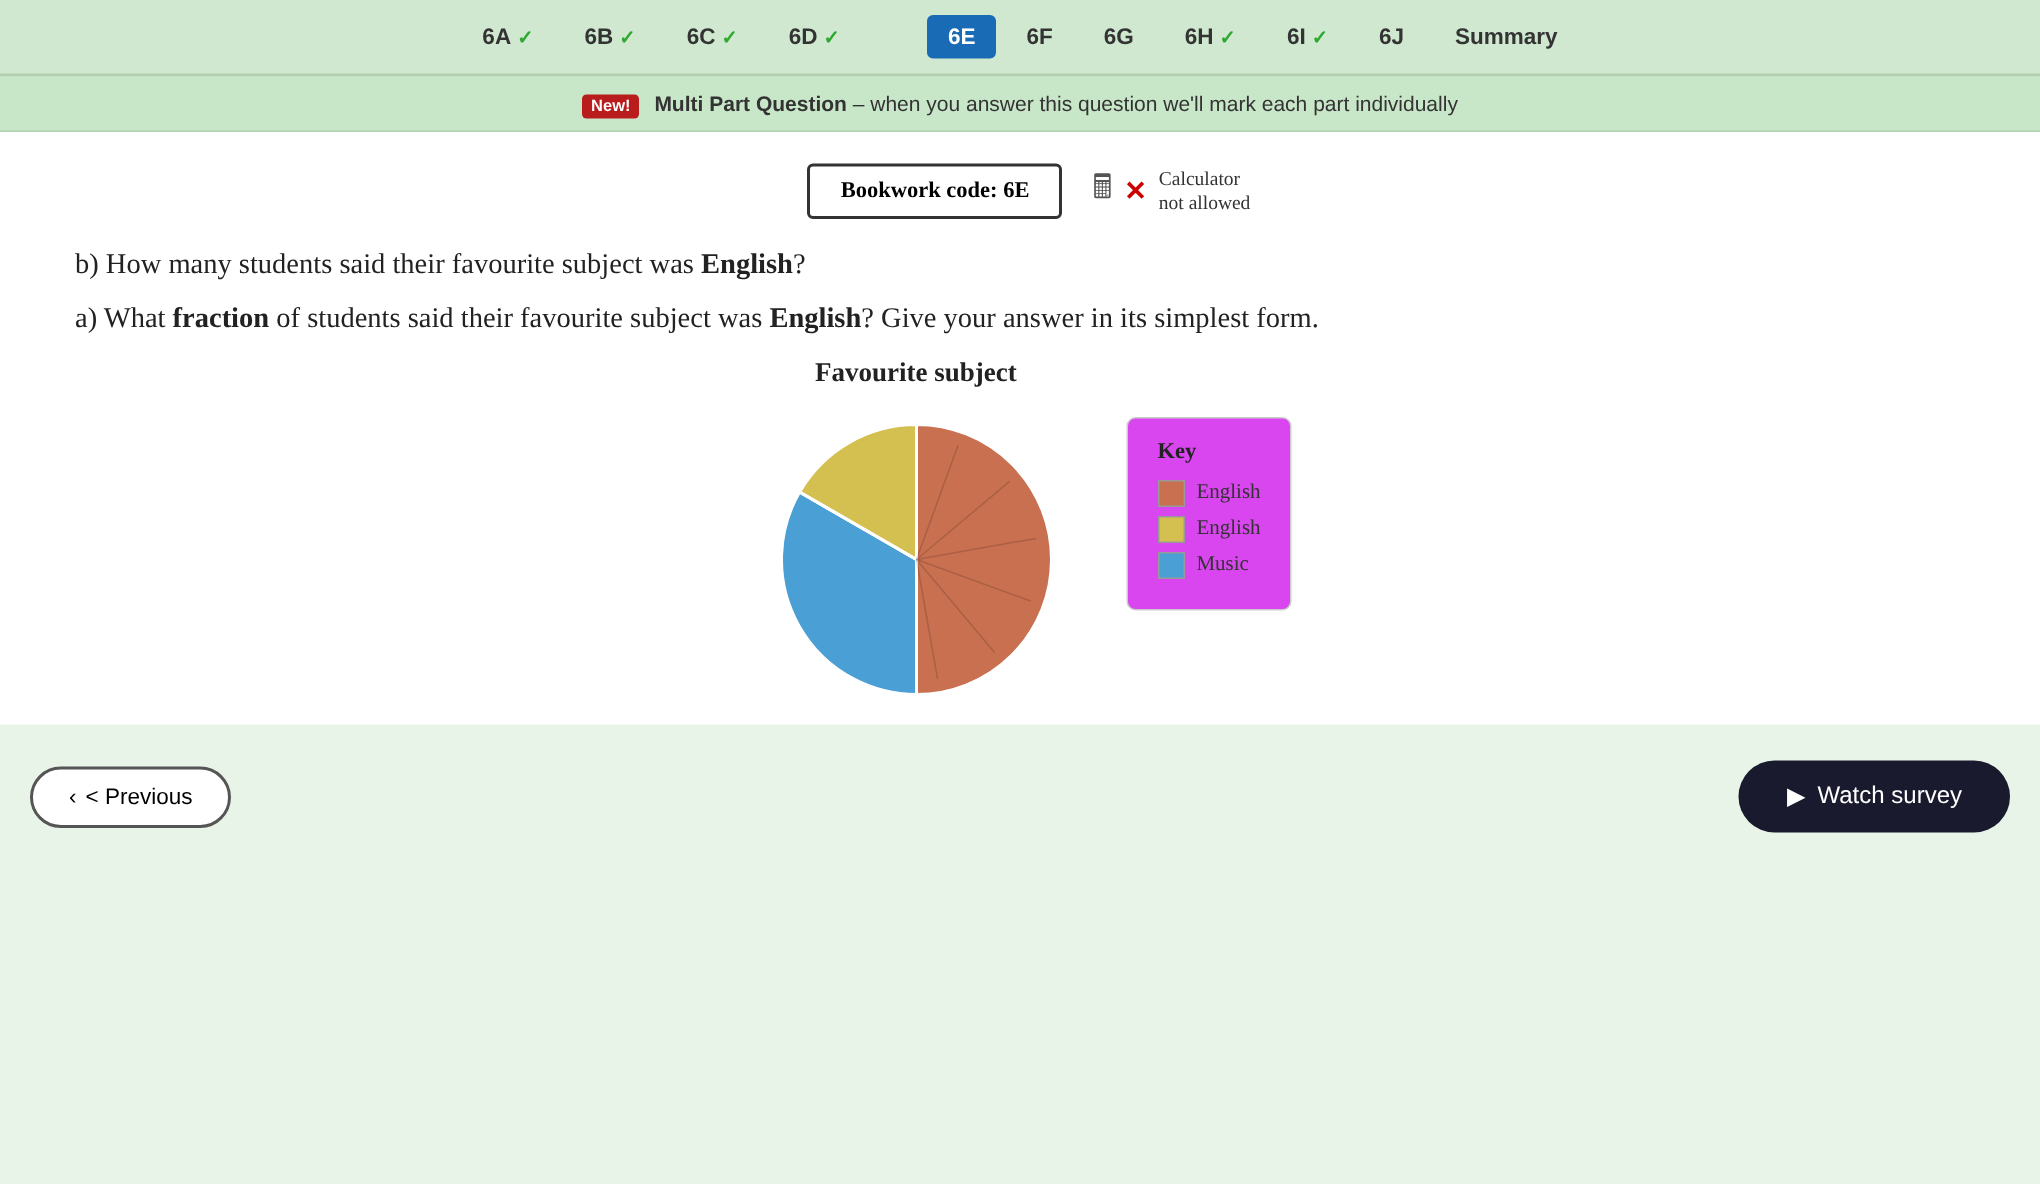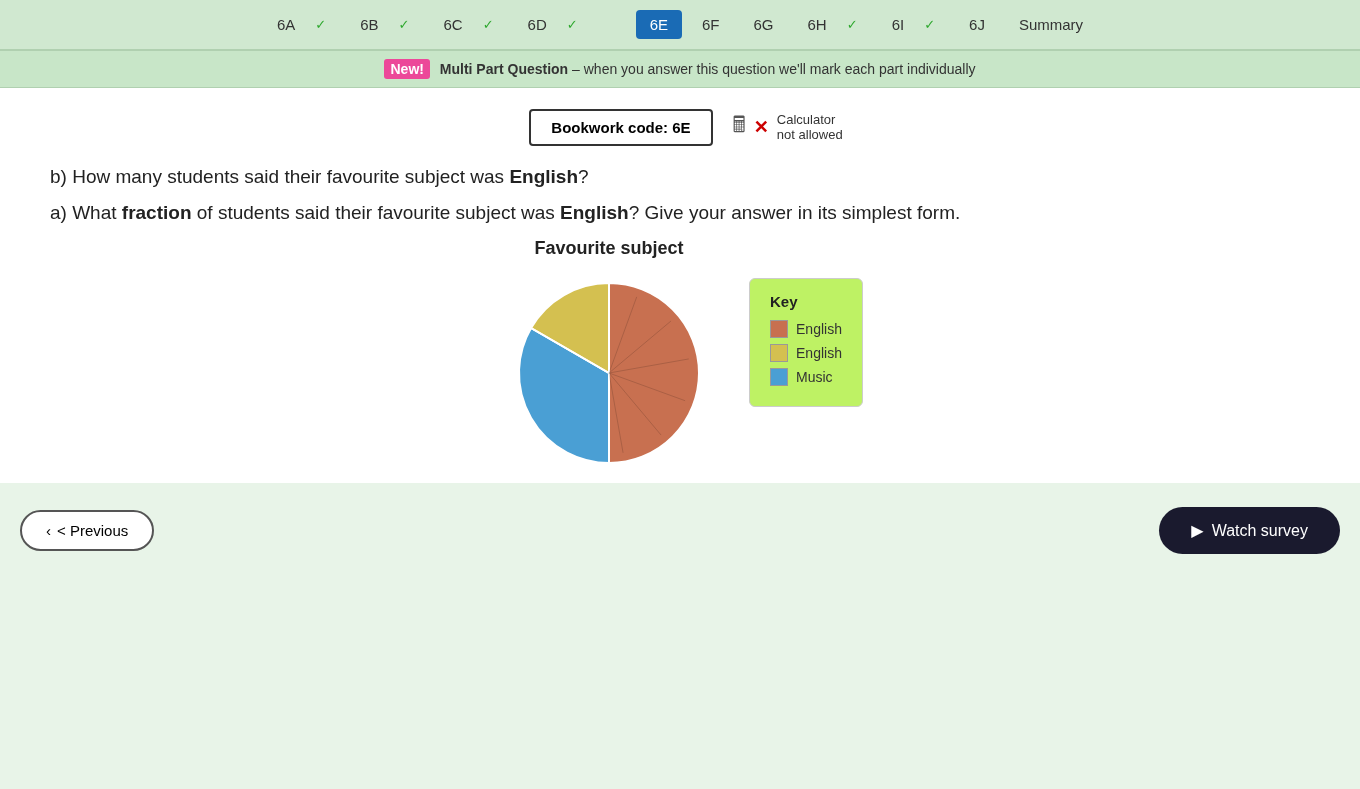--- a/index.html
+++ b/index.html
@@ -18,25 +18,25 @@
       padding: 10px 0;
       display: flex;
       align-items: center;
       justify-content: center;
       gap: 6px;
     }
 
     .nav-item {
       display: flex;
       align-items: center;
-      gap: 20px;
+      gap: 4px;
       padding: 6px 14px;
       border-radius: 4px;
       font-size: 15px;
-      font-weight: 400;
+      font-weight: 700;
       cursor: pointer;
       color: #333;
       background: transparent;
     }
 
     .nav-item.completed {
       color: #333;
     }
 
     .nav-item.active {
@@ -55,34 +55,35 @@
     .banner {
       background: #c8e6c8;
       text-align: center;
       padding: 10px;
       font-size: 14px;
       color: #333;
       border-bottom: 1px solid #b0d0b0;
     }
 
     .new-badge {
-      background: #ec4899;
+      background: #b91c1c;
       color: white;
-      font-size: 14px;
+      font-size: 11px;
       font-weight: bold;
       padding: 2px 6px;
       border-radius: 3px;
       margin-right: 6px;
     }
 
     
     .main-content {
       background: white;
       margin: 0;
       padding: 20px 28px 10px 40px;
+      font-family: Liberation Serif, serif;
     }
 
     
     .bookwork-row {
       display: flex;
       align-items: center;
       justify-content: center;
       gap: 20px;
       margin-bottom: 20px;
     }
@@ -164,21 +165,21 @@
     .pie-svg {
       width: 200px;
       height: 200px;
     }
 
     
     .key-box {
       border: 1px solid #ccc;
       border-radius: 6px;
       padding: 14px 20px;
-      background: #bef264;
+      background: #d946ef;
       margin-top: 40px;
     }
 
     .key-title {
       font-size: 15px;
       font-weight: bold;
       margin-bottom: 10px;
       color: #222;
     }
 

